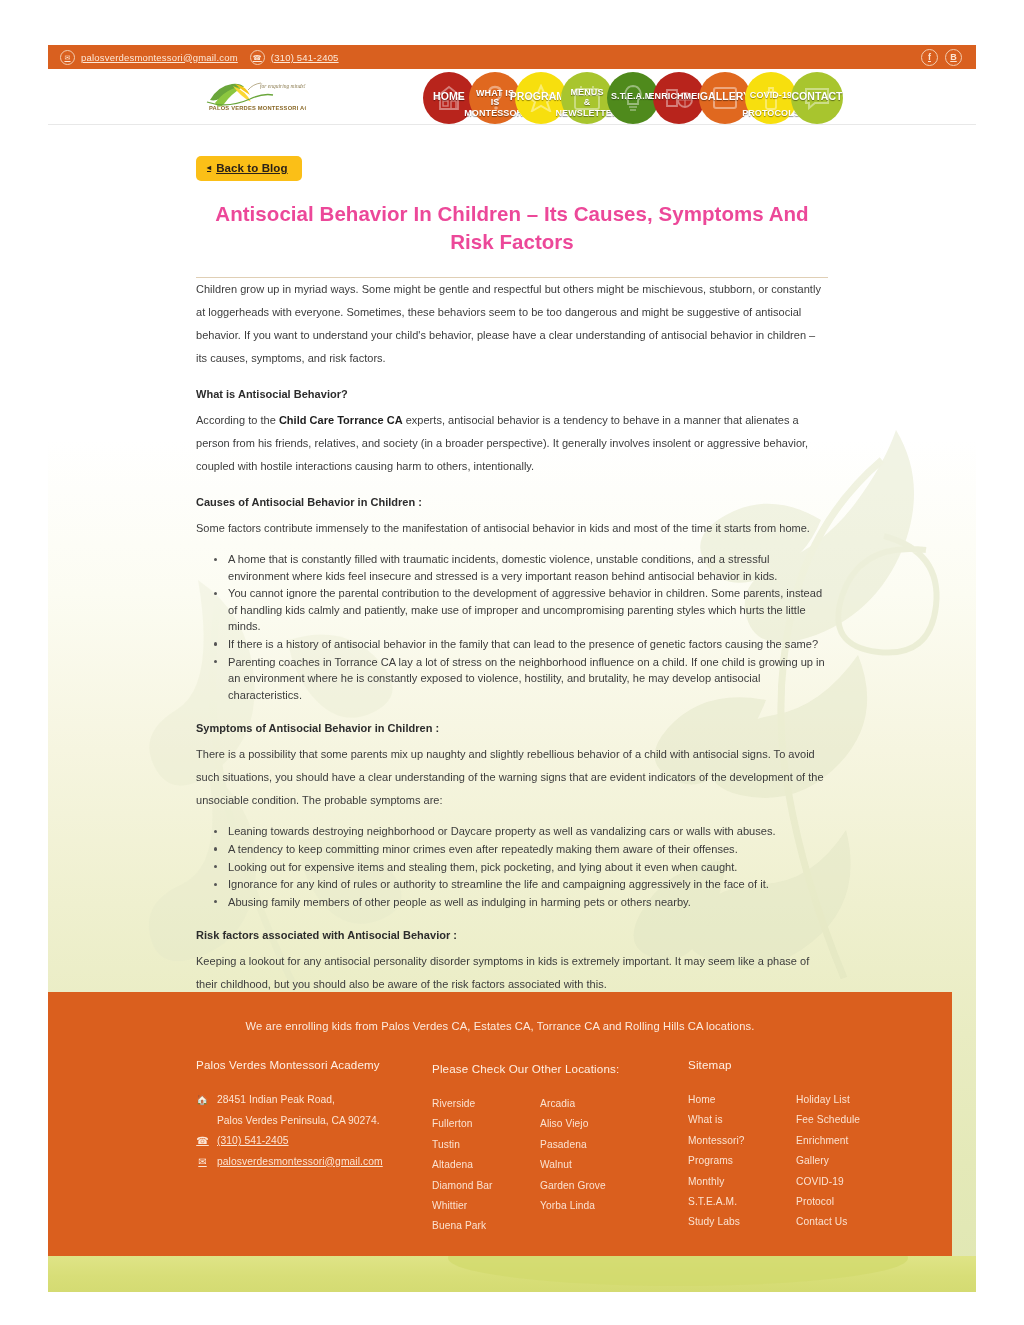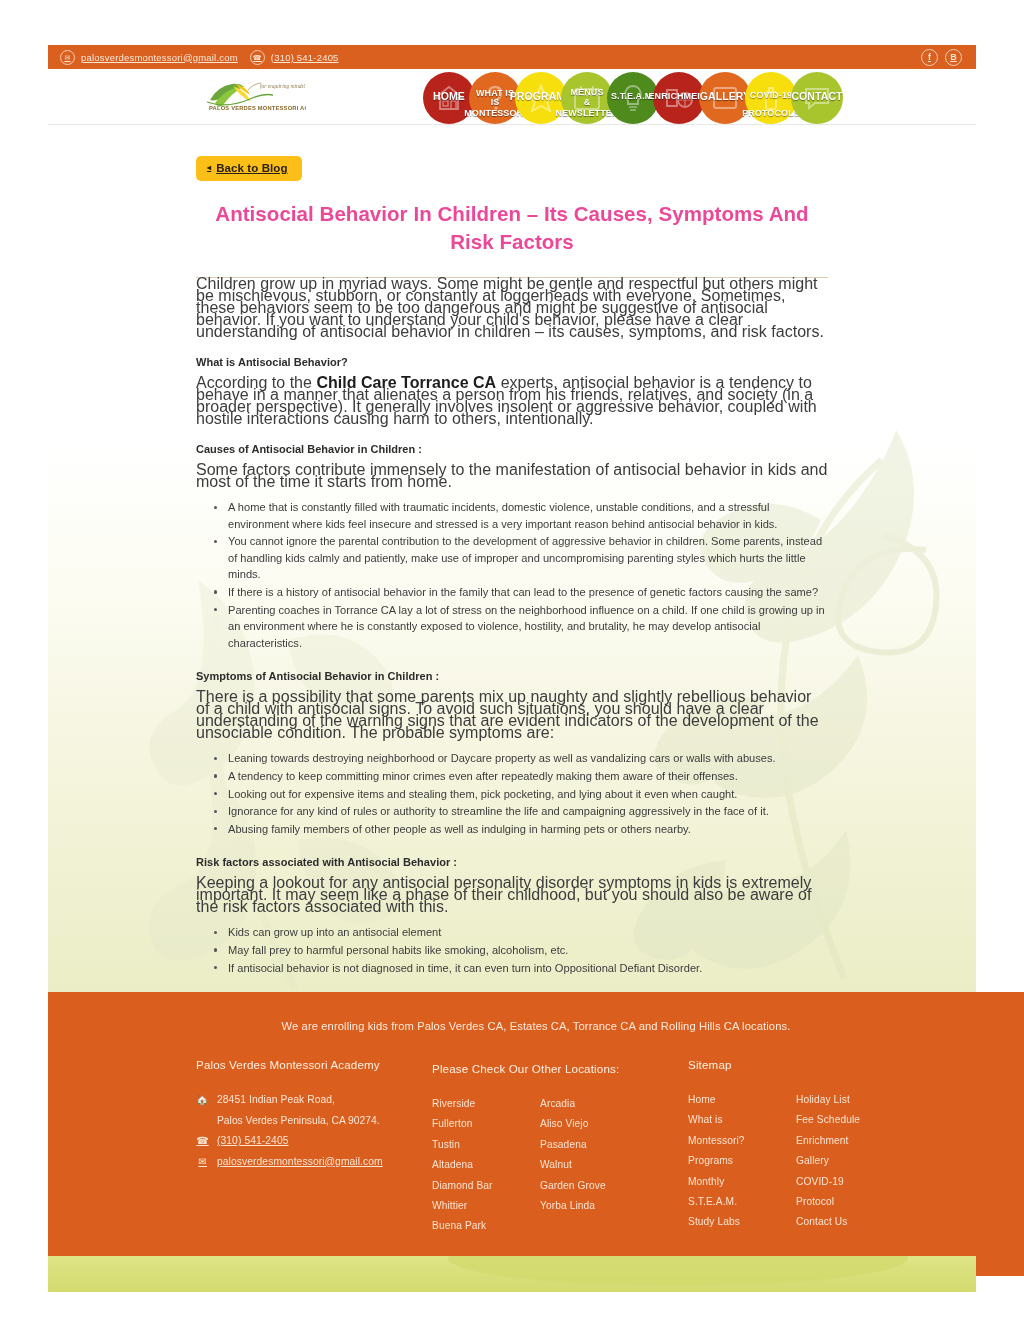--- a/index.html
+++ b/index.html
@@ -92,21 +92,21 @@
   
   .article{position:absolute;left:196px;top:200px;width:632px;}
   h1.title{
     margin:0;font-size:20.5px;line-height:28px;font-weight:bold;
     color:#ec4899;text-align:center;letter-spacing:.05px;
     padding:0 14px;
   }
   .rule{margin:21px 0 0 0;height:1px;background:#e0cfb5;width:100%;}
 
   p.body{
-    margin:0;color:#3c3c3c;font-size:16px;line-height:12px;letter-spacing:.02px;
+    margin:0;color:#3c3c3c;font-size:11px;line-height:23px;letter-spacing:.02px;
   }
   .lead{margin-top:34px;}
   h2.sec{
     margin:19px 0 0 0;font-size:11px;font-weight:bold;color:#2c2c2c;letter-spacing:.02px;
   }
   h2.sec + p.body{margin-top:9px;}
   p.body + h2.sec{margin-top:18px;}
   ul.bul{
     margin:11px 0 0 0;padding-left:30px;list-style:none;
   }
@@ -115,21 +115,21 @@
     margin-bottom:1px;padding-left:2px;
   }
   ul.bul li:before{
     content:"";position:absolute;left:-12px;top:6.5px;
     width:3.2px;height:3.2px;border-radius:50%;background:#555;
   }
   strong.kw{font-weight:bold;color:#1d1d1d;}
 
   
   .footer{
-    position:absolute;left:48px;top:992px;width:976px;height:284px;
+    position:absolute;left:48px;top:992px;width:904px;height:284px;
     background:#da5f1e;color:#fdf0e6;overflow:hidden;
   }
   .foot-tag{
     position:absolute;left:0;top:28px;width:100%;text-align:center;
     font-size:11.2px;color:#fdeadc;letter-spacing:.1px;
   }
   .foot-cols{position:absolute;left:148px;top:66px;width:780px;}
   .fc-head{
     font-size:11.6px;color:#fff0e3;letter-spacing:.15px;margin-bottom:19px;white-space:nowrap;
   }

